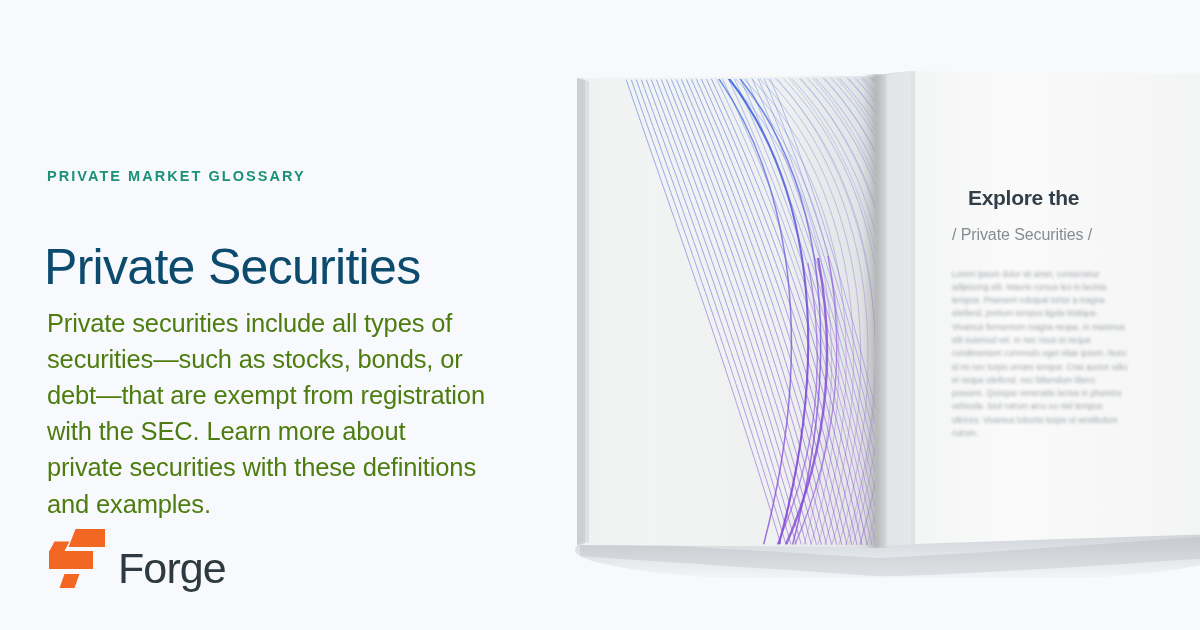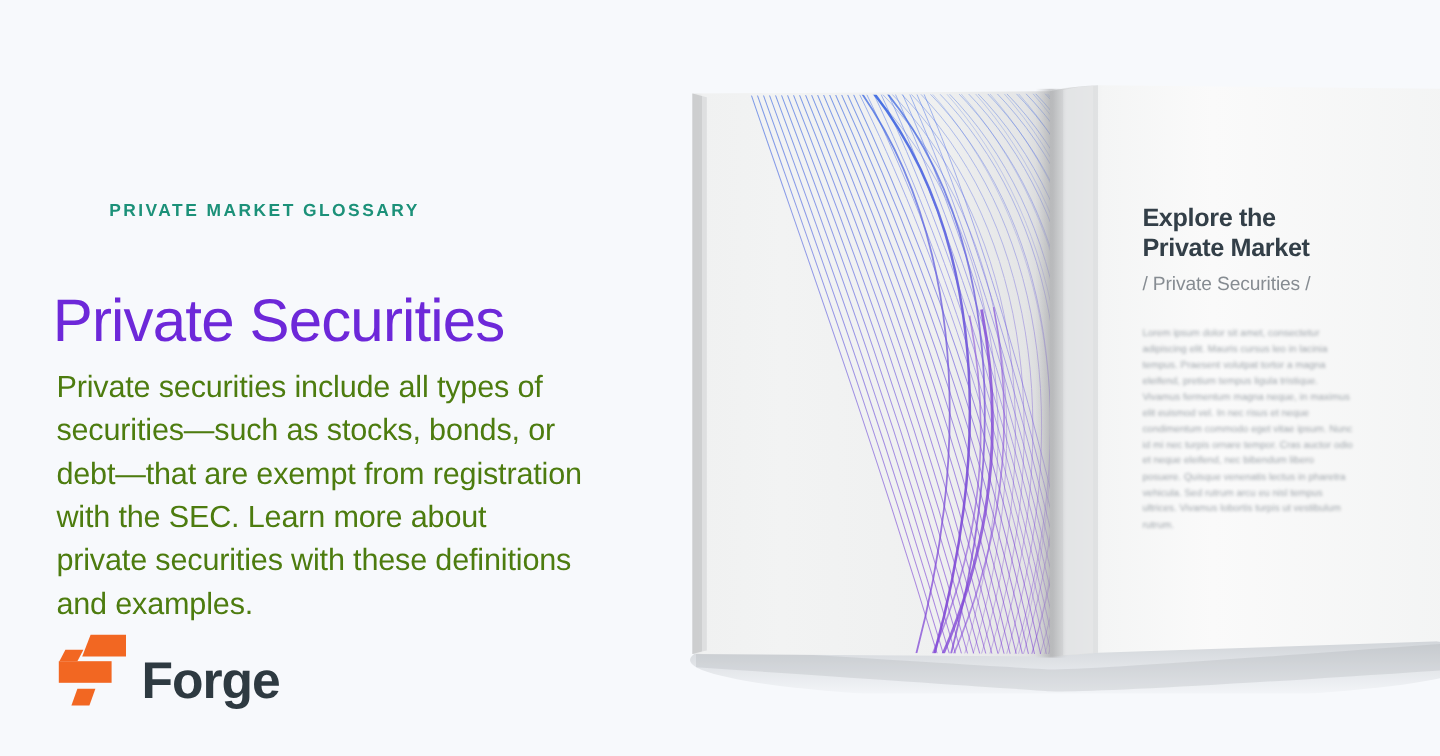--- a/index.html
+++ b/index.html
@@ -34,29 +34,28 @@
     position: absolute;
     top: 169px;
     left: 0;
     font-size: 14.5px;
     font-weight: bold;
     letter-spacing: 2.05px;
     color: #1c9179;
     text-transform: uppercase;
     line-height: 1;
     white-space: nowrap;
-    margin-left: 44px;
   }
   .page-title {
     position: absolute;
     top: 204px;
     left: -3px;
     font-size: 50px;
     font-weight: 400;
-    color: #6d28d9;
+    color: #0c4a6e;
     letter-spacing: -0.7px;
     line-height: 1.18;
     white-space: nowrap;
   }
   .description {
     position: absolute;
     top: 279px;
     left: 0;
     width: 440px;
     font-size: 25.5px;
@@ -71,21 +70,21 @@
     position: absolute;
     left: 0;
     top: 527px;
     display: flex;
     align-items: center;
     gap: 11px;
   }
   .logo-mark { display: block; }
   .logo-word {
     font-size: 43px;
-    font-weight: 700;
+    font-weight: 400;
     color: #2e3a41;
     letter-spacing: -0.9px;
     line-height: 1;
     margin-top: 20px;
   }
 
   
   .book {
     position: absolute;
     left: 575px;
@@ -107,21 +106,21 @@
     left: 377px;
     top: 112px;
     width: 190px;
   }
   .rp-heading {
     font-size: 21px;
     font-weight: bold;
     color: #333f48;
     line-height: 1.17;
     letter-spacing: -0.3px;
-    margin: 0;
+    margin: 16px;
   }
   .rp-sub {
     margin: 11px 0 0 0;
     font-size: 16px;
     font-weight: 400;
     color: #868c92;
     letter-spacing: -0.1px;
     line-height: 1;
   }
   .rp-body {
@@ -317,21 +316,20 @@
         <path d="M311 17 Q324 14 336 13.5 L336 486 Q324 487.5 311 488 Z" fill="#e7e8e9" opacity=".7"></path>
       </g>
 
       <rect x="288" y="16" width="26" height="474" fill="url(#gutter)"></rect>
     </svg>
 
     <div class="book-overlay">
       <div class="rp-text">
         <h2 class="rp-heading">
           <span>Explore the</span><br>
-          <span>Private Market</span>
         </h2>
         <p class="rp-sub">/ Private Securities /</p>
         <p class="rp-body">Lorem ipsum dolor sit amet, consectetur adipiscing elit. Mauris cursus leo in lacinia tempus. Praesent volutpat tortor a magna eleifend, pretium tempus ligula tristique. Vivamus fermentum magna neque, in maximus elit euismod vel. In nec risus et neque condimentum commodo eget vitae ipsum. Nunc id mi nec turpis ornare tempor. Cras auctor odio et neque eleifend, nec bibendum libero posuere. Quisque venenatis lectus in pharetra vehicula. Sed rutrum arcu eu nisl tempus ultrices. Vivamus lobortis turpis ut vestibulum rutrum.</p>
       </div>
     </div>
   </div>
 
 </div>
 
 </body></html>

